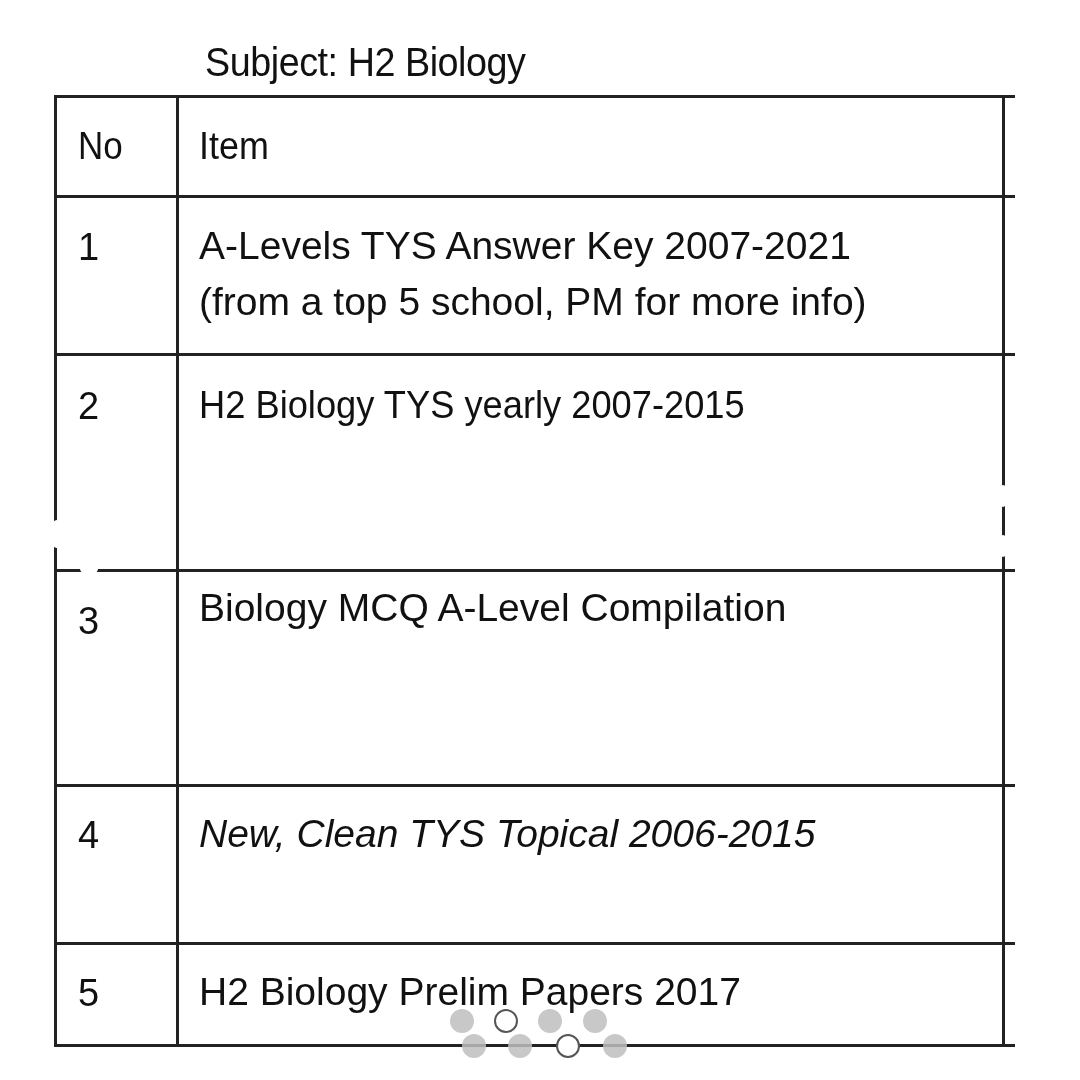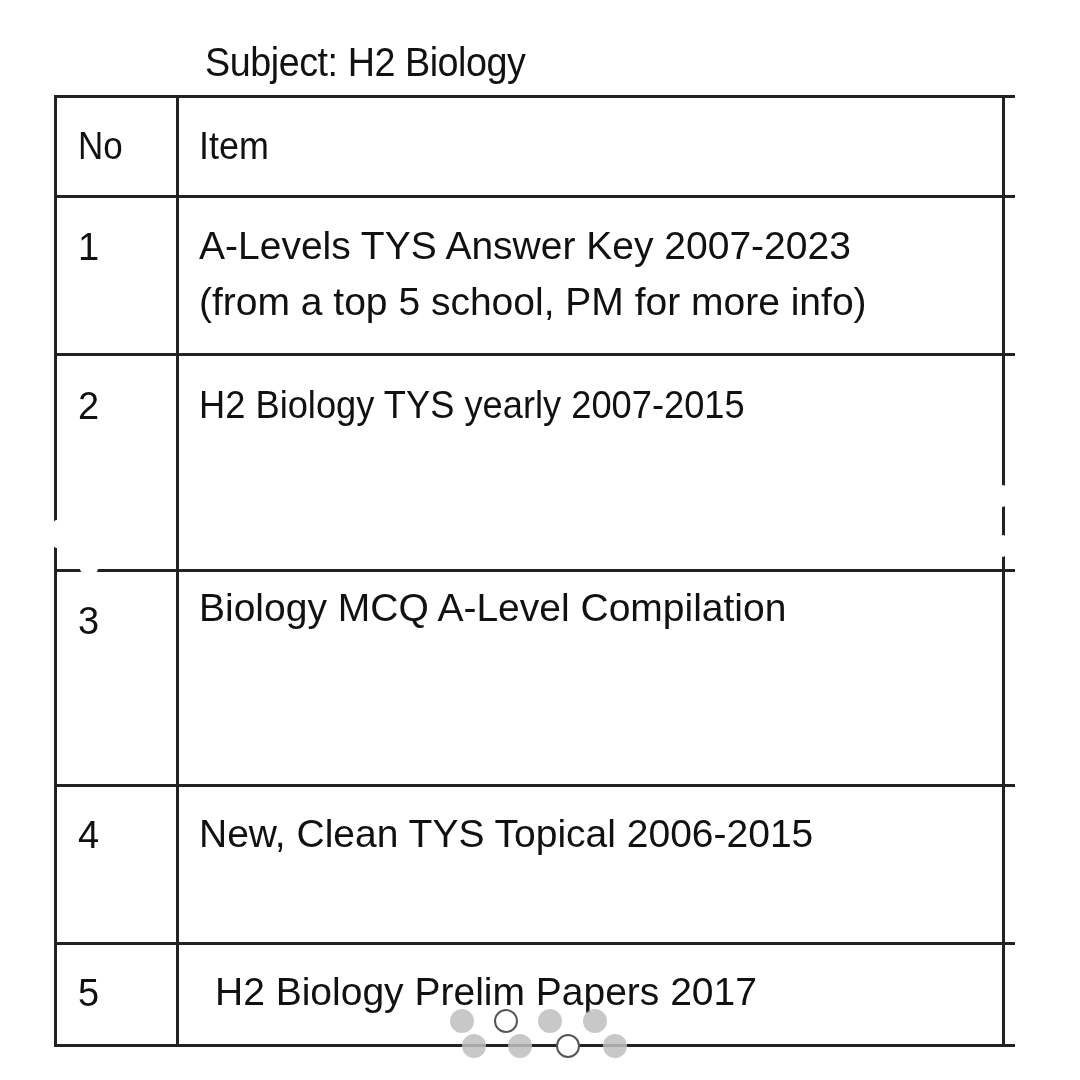--- a/index.html
+++ b/index.html
@@ -37,42 +37,42 @@
   <div class="vline" style="left:176px;"></div>
   <div class="vline" style="left:1002px;"></div>
 
   <div>
     <div class="no hdr" style="top:123px;">No</div>
     <div class="item hdr" style="top:118px;">Item</div>
   </div>
 
   <div>
     <div class="no" style="top:224px;">1</div>
-    <div class="item" style="top:218px;">A-Levels TYS Answer Key 2007-2023</div>
+    <div class="item" style="top:218px;">A-Levels TYS Answer Key 2007-2021</div>
     <div class="item" style="top:274px;text-align:center;">(from a top 5 school, PM for more info)</div>
   </div>
 
   <div>
     <div class="no" style="top:383px;">2</div>
     <div class="item cond" style="top:377px;">H2 Biology TYS yearly 2007-2015</div>
   </div>
 
   <div>
     <div class="no" style="top:598px;">3</div>
     <div class="item" style="top:580px;">Biology MCQ A-Level Compilation</div>
   </div>
 
   <div>
     <div class="no" style="top:812px;">4</div>
-    <div class="item" style="top:806px;">New, Clean TYS Topical 2006-2015</div>
+    <div class="item" style="top:806px;font-style:italic;">New, Clean TYS Topical 2006-2015</div>
   </div>
 
   <div>
     <div class="no" style="top:970px;">5</div>
-    <div class="item" style="top:964px;margin-left:16px;">H2 Biology Prelim Papers 2017</div>
+    <div class="item" style="top:964px;">H2 Biology Prelim Papers 2017</div>
   </div>
 </div>
 
 <div class="blot" style="left:50px;top:520px;width:14px;height:28px;"></div>
 <div class="blot" style="left:80px;top:563px;width:18px;height:12px;"></div>
 <div class="blot" style="left:997px;top:485px;width:12px;height:22px;"></div>
 <div class="blot" style="left:997px;top:535px;width:12px;height:22px;"></div>
 
 <div class="dots">
   <div class="dot" style="left:450px;top:1009px;"></div>

